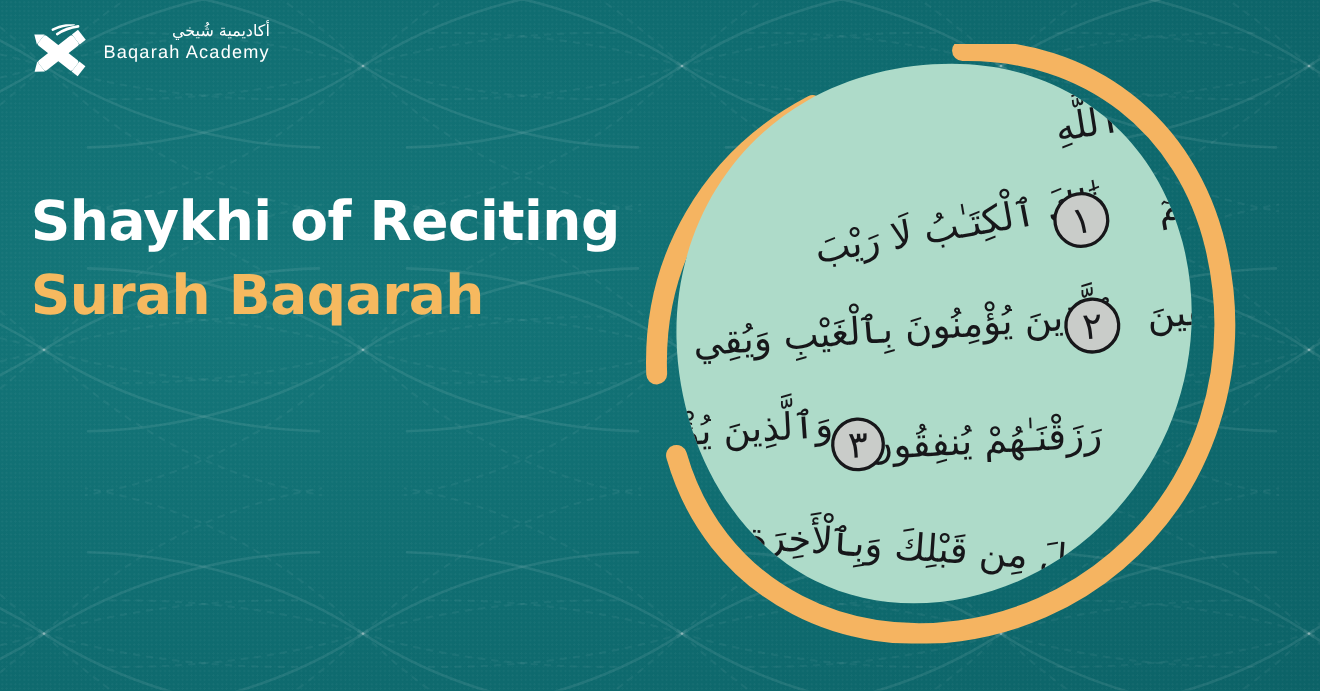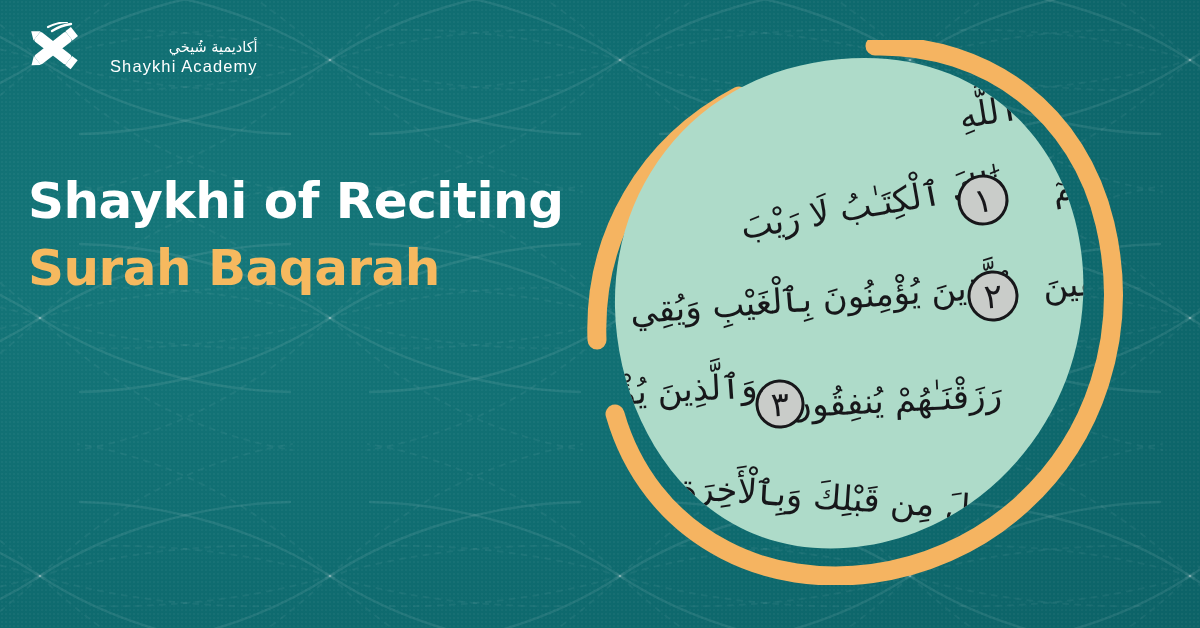--- a/index.html
+++ b/index.html
@@ -27,21 +27,21 @@
     background-size:4px 4px;
     pointer-events:none;
   }
 
   
   #bg-pattern{position:absolute;inset:0;pointer-events:none;}
 
   
   #logo-block{
     position:absolute;left:22px;top:22px;
-    display:flex;align-items:flex-end;gap:26px;
+    display:flex;align-items:flex-start;gap:10px;
   }
   #logo-mark{width:62px;height:52px;flex:0 0 auto;}
   #logo-text{display:flex;flex-direction:column;line-height:1;}
   #logo-arabic{
     color:#ffffff;font-size:14.5px;letter-spacing:.5px;
     direction:rtl;text-align:right;margin-bottom:3px;
     font-family:"DejaVu Sans",sans-serif;
   }
   #logo-latin{
     color:#ffffff;font-size:16.5px;letter-spacing:1.1px;
@@ -141,21 +141,21 @@
         <rect x="11" y="20.5" width="40" height="11.5" rx="2" fill="#ffffff"></rect>
         <path d="M11,20.5 L3.5,26.25 L11,32 Z" fill="#ffffff"></path>
         <path d="M51,20.5 L51,32 L58,32 L58,20.5 Z" fill="#ffffff"></path>
       </g>
 
       <path d="M30,9 C36,5 42,3 49,2" stroke="#ffffff" stroke-width="2.4" fill="none" stroke-linecap="round"></path>
       <path d="M26,5 C32,2 38,0.5 45,0" stroke="#ffffff" stroke-width="2.2" fill="none" stroke-linecap="round"></path>
     </svg>
     <div id="logo-text">
       <div id="logo-arabic">أكاديمية شُيخي</div>
-      <div id="logo-latin">Shaykhi Academy</div>
+      <div id="logo-latin">Baqarah Academy</div>
     </div>
   </div>
 
   <div id="headline">
     <div class="h-line" id="headline-line1">Shaykhi of Reciting</div>
     <div class="h-line" id="headline-line2">Surah Baqarah</div>
   </div>
 
 
   <div id="quran-art">

